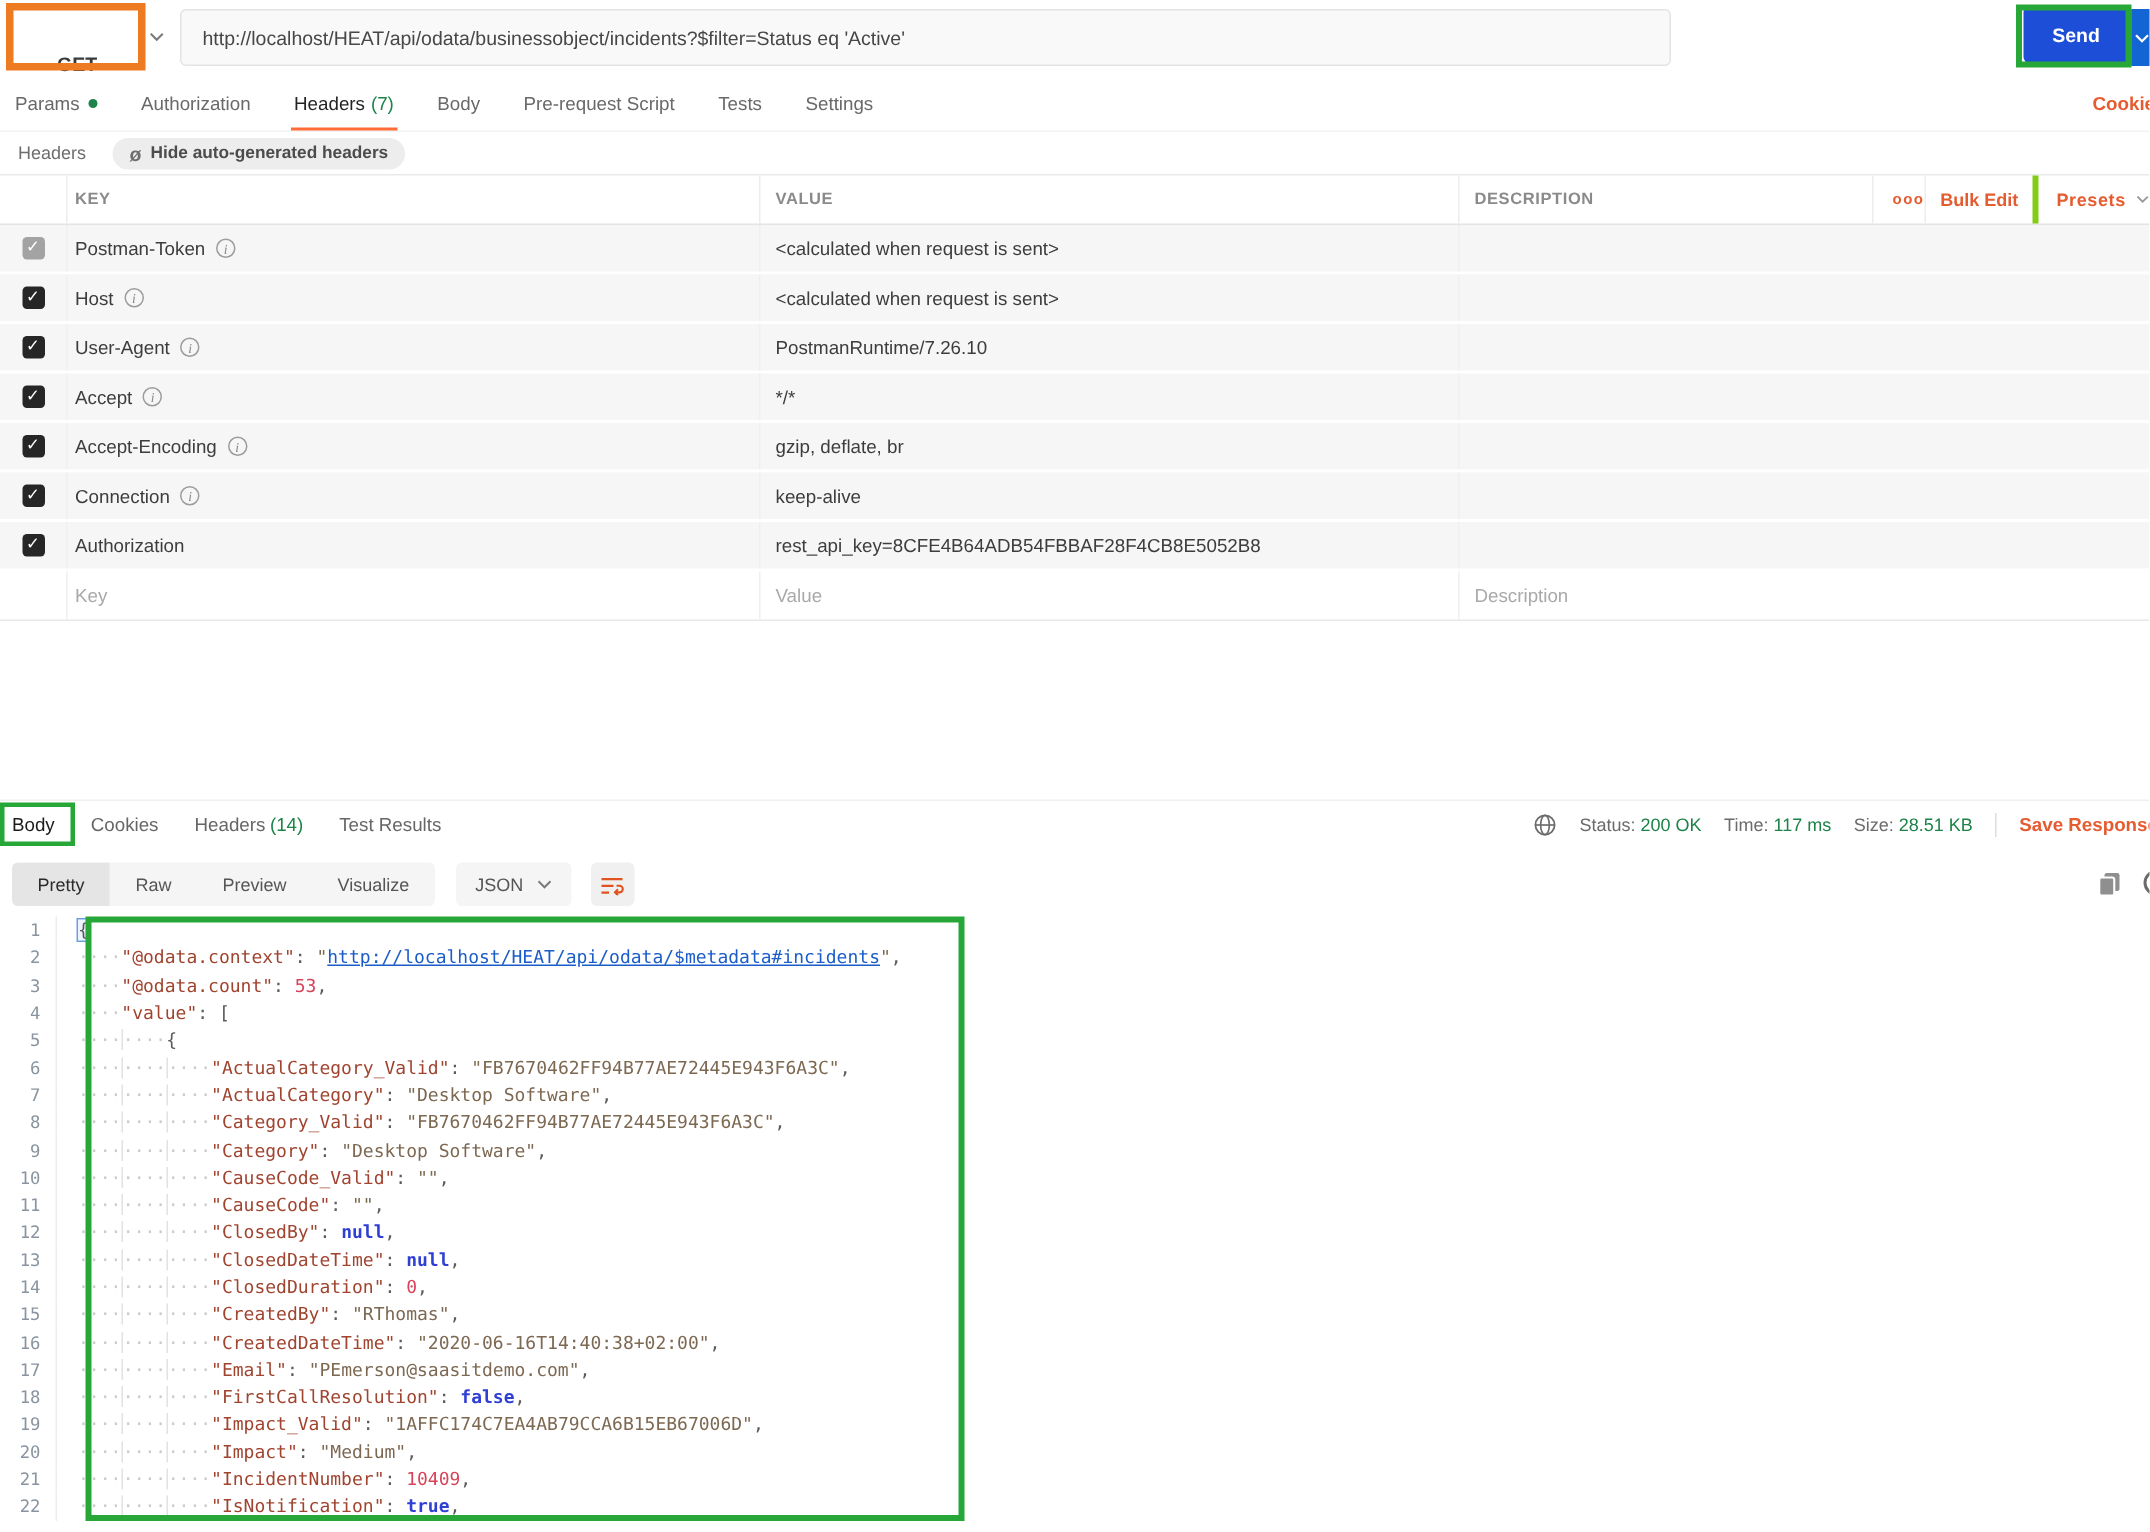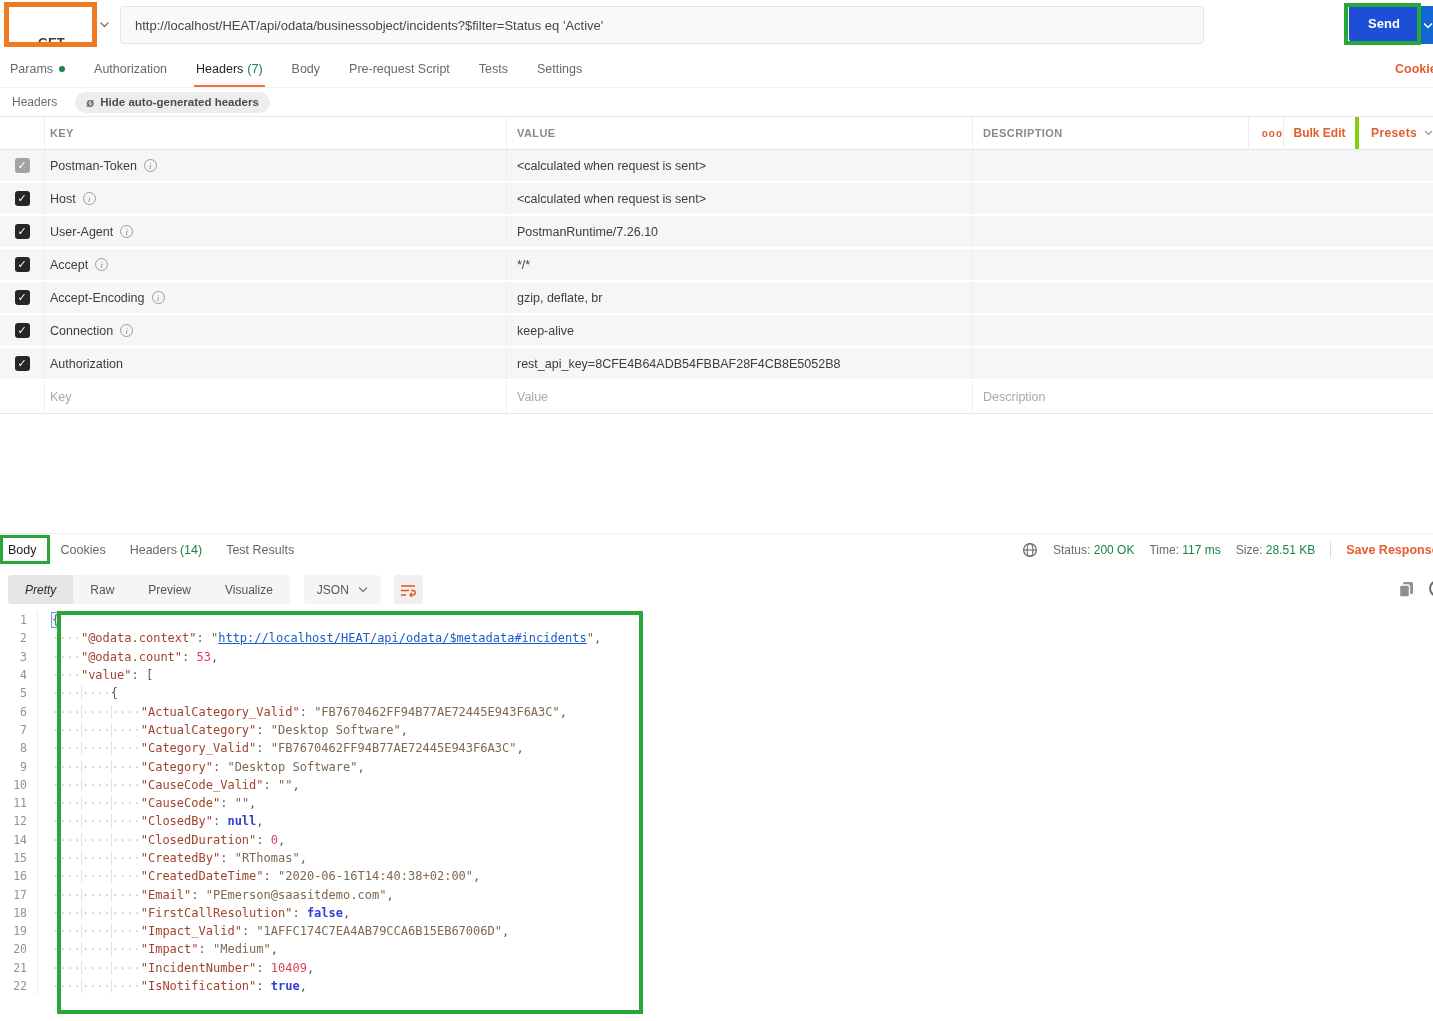--- a/index.html
+++ b/index.html
@@ -5,21 +5,21 @@
   * { margin:0; padding:0; box-sizing:border-box; }
   html,body { width:1433px; height:1021px; overflow:hidden; background:#fff;
     font-family:"Liberation Sans", sans-serif; position:relative; }
 
   
   .urlbar { position:absolute; left:0; top:0; width:1433px; height:50px; background:#fff; }
   .method-box { position:absolute; left:0; top:0; width:118px; height:50px; display:flex;
     align-items:flex-end; cursor:pointer; }
   .method-label { font-size:13px; font-weight:700; color:#3a3a3a; margin-left:38px; }
   .method-chev { position:absolute; left:99px; top:21px; }
-  .url-input { position:absolute; left:120px; top:6px; width:1084px; height:38px;
+  .url-input { position:absolute; left:120px; top:6px; width:994px; height:38px;
     background:#f9f9f9; border:1px solid #e3e3e3; border-radius:4px; display:flex; align-items:center; }
   .url-text { font-size:13px; color:#474747; margin-left:14px; white-space:nowrap; }
   .send-btn { position:absolute; left:1349px; top:4px; width:70px; height:38px; background:#1d4ed8;
     color:#fff; border:none; border-radius:4px 0 0 4px; font-size:13px; font-weight:700;
     font-family:"Liberation Sans", sans-serif; cursor:pointer; }
   .send-split { position:absolute; left:1420px; top:6px; width:14px; height:38px; background:#1265d3;
     border-left:1px solid rgba(255,255,255,.35); display:flex; align-items:center; justify-content:center; cursor:pointer; }
 
   
   .anno { position:absolute; pointer-events:none; z-index:50; background:transparent; }
@@ -88,21 +88,21 @@
   .meta-item { font-size:12px; color:#6b6b6b; white-space:nowrap; }
   .meta-item b { color:#1d8348; font-weight:400; }
   .meta-div { width:1px; height:16px; background:#ddd; }
   .save-resp { color:#e55c30; font-size:12.5px; font-weight:700; cursor:pointer; display:flex;
     align-items:center; gap:6px; white-space:nowrap; }
 
   
   .view-bar { position:absolute; left:8px; top:574px; width:1425px; height:31px; display:flex; align-items:center; }
   .vgroup { display:flex; background:#f5f5f5; border-radius:4px; overflow:hidden; height:29px; }
   .vtab { padding:0 17px; display:flex; align-items:center; font-size:12px; color:#555; cursor:pointer; }
-  .vtab.active { background:#e5e5e5; color:#2b2b2b;font-style:italic; }
+  .vtab.active { background:#e5e5e5; color:#2b2b2b; }
   .lang-pill { margin-left:14px; height:29px; background:#f5f5f5; border-radius:4px; padding:0 13px;
     display:flex; align-items:center; gap:9px; font-size:12px; color:#555; cursor:pointer; }
   .wrap-pill { margin-left:13px; height:29px; width:29px; background:#f0f0f0; border-radius:4px;
     display:flex; align-items:center; justify-content:center; cursor:pointer; }
   .copy-icon { position:absolute; left:1390px; top:7px; cursor:pointer; }
   .search-clip { position:absolute; left:1421px; top:6px; width:17px; height:17px; border:2px solid #6b6b6b;
     border-radius:50%; cursor:pointer; }
 
   
   .code-area { position:absolute; left:0; top:611px; width:1433px; height:410px; background:#fff;
@@ -377,20 +377,24 @@
       </div>
       <div class="cl">
         <span class="cl-n">11</span>
         <span class="cl-c"><span class="ind">····</span><span class="ind gd">····</span><span class="ind gd">····</span><span class="tk-key">"CauseCode"</span><span class="tk-p">: </span><span class="tk-str">""</span><span class="tk-p">,</span></span>
       </div>
       <div class="cl">
         <span class="cl-n">12</span>
         <span class="cl-c"><span class="ind">····</span><span class="ind gd">····</span><span class="ind gd">····</span><span class="tk-key">"ClosedBy"</span><span class="tk-p">: </span><span class="tk-kw">null</span><span class="tk-p">,</span></span>
       </div>
       <div class="cl">
+        <span class="cl-n">13</span>
+        <span class="cl-c"><span class="ind">····</span><span class="ind gd">····</span><span class="ind gd">····</span><span class="tk-key">"ClosedDateTime"</span><span class="tk-p">: </span><span class="tk-kw">null</span><span class="tk-p">,</span></span>
+      </div>
+      <div class="cl">
         <span class="cl-n">14</span>
         <span class="cl-c"><span class="ind">····</span><span class="ind gd">····</span><span class="ind gd">····</span><span class="tk-key">"ClosedDuration"</span><span class="tk-p">: </span><span class="tk-num">0</span><span class="tk-p">,</span></span>
       </div>
       <div class="cl">
         <span class="cl-n">15</span>
         <span class="cl-c"><span class="ind">····</span><span class="ind gd">····</span><span class="ind gd">····</span><span class="tk-key">"CreatedBy"</span><span class="tk-p">: </span><span class="tk-str">"RThomas"</span><span class="tk-p">,</span></span>
       </div>
       <div class="cl">
         <span class="cl-n">16</span>
         <span class="cl-c"><span class="ind">····</span><span class="ind gd">····</span><span class="ind gd">····</span><span class="tk-key">"CreatedDateTime"</span><span class="tk-p">: </span><span class="tk-str">"2020-06-16T14:40:38+02:00"</span><span class="tk-p">,</span></span>

